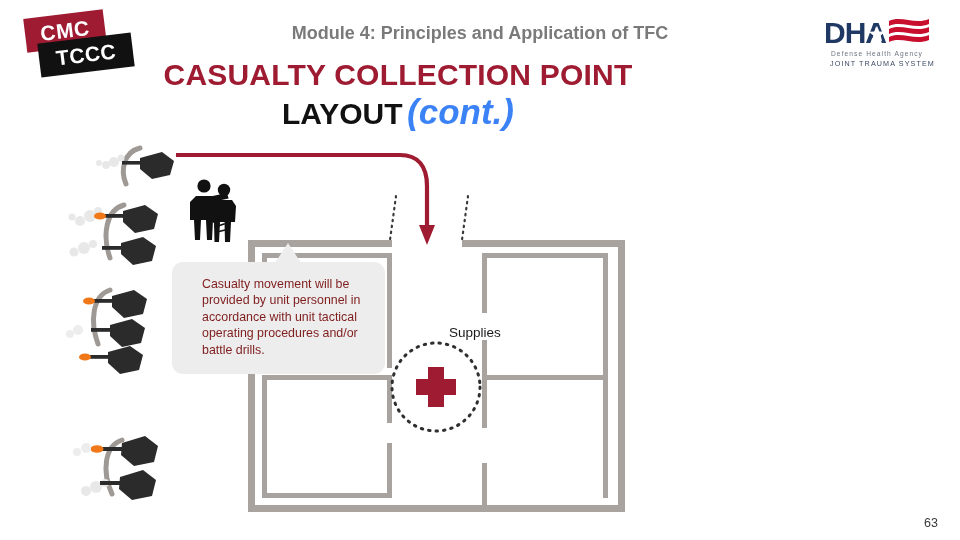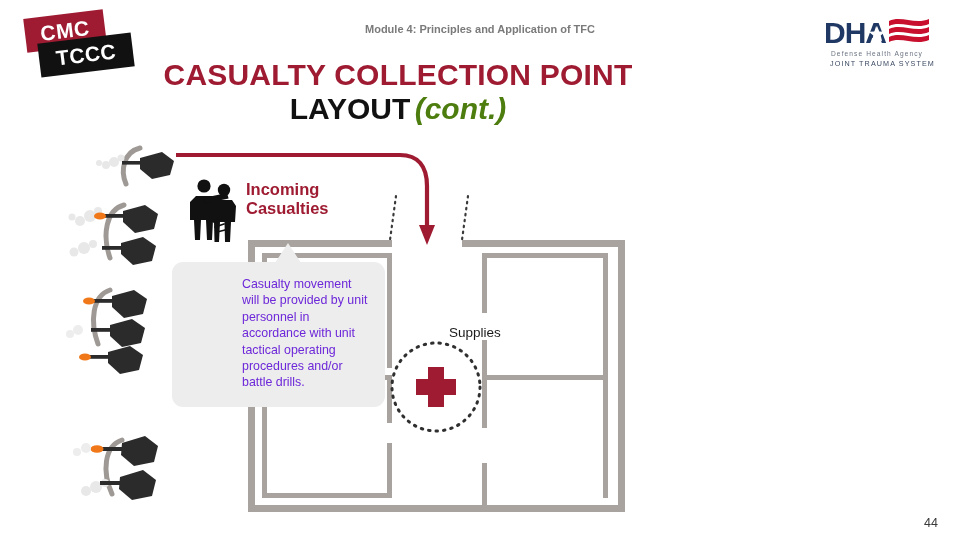--- a/index.html
+++ b/index.html
@@ -65,21 +65,21 @@
     height: 58px;
   }
 
   
   .module-line {
     position: absolute;
     left: 0;
     top: 23px;
     width: 960px;
     text-align: center;
-    font-size: 11px;
+    font-size: 18px;
     font-weight: bold;
     color: #7a7a7a;
   }
   .title-block {
     position: absolute;
     left: 0;
     top: 58px;
     width: 796px;
     text-align: center;
     line-height: 1.12;
@@ -90,24 +90,24 @@
     color: #9E1B32;
     letter-spacing: 0.2px;
   }
   .title-line2 {
     font-size: 30px;
     font-weight: bold;
     color: #111111;
     margin-top: 44px;
   }
   .title-cont {
-    font-size: 30px;
+    font-size: 35px;
     font-weight: bold;
     font-style: italic;
-    color: #4d7c0f;
+    color: #3b82f6;
   }
 
   
   .diagram {
     position: absolute;
     left: 0;
     top: 0;
     width: 960px;
     height: 540px;
   }
@@ -140,24 +140,23 @@
     left: 172px;
     top: 262px;
     width: 213px;
     padding: 14px 16px 16px 30px;
     background: #ededed;
     border-radius: 11px;
     box-sizing: border-box;
   }
   .callout-text {
     font-size: 12.4px;
-    color: #6d28d9;
+    color: #7f1d1d;
     line-height: 1.32;
     white-space: pre-line;
-    margin-left: 40px;
   }
 
   
   .page-number {
     position: absolute;
     right: 22px;
     bottom: 10px;
     font-size: 12.5px;
     color: #3a3a3a;
   }
@@ -335,24 +334,22 @@
     </g>
 
     <g>
       <circle cx="436" cy="387" r="44" fill="none" stroke="#2f2f2f" stroke-width="3" stroke-dasharray="1.5,6" stroke-linecap="round"></circle>
       <path d="M428,367 h16 v12 h12 v16 h-12 v12 h-16 v-12 h-12 v-16 h12 Z" fill="#9E1B32"></path>
     </g>
 
     <polygon points="288,243 307,272 269,272" fill="#EDEDED"></polygon>
   </svg>
 
-  <div class="incoming-label">Incoming
-Casualties</div>
 
   <div class="supplies-label">Supplies</div>
 
   <div class="callout">
     <div class="callout-text">Casualty movement will be provided by unit personnel in accordance with unit tactical operating procedures and/or battle drills.</div>
   </div>
 
-  <div class="page-number">44</div>
+  <div class="page-number">63</div>
 
 </div>
 
 </body></html>

